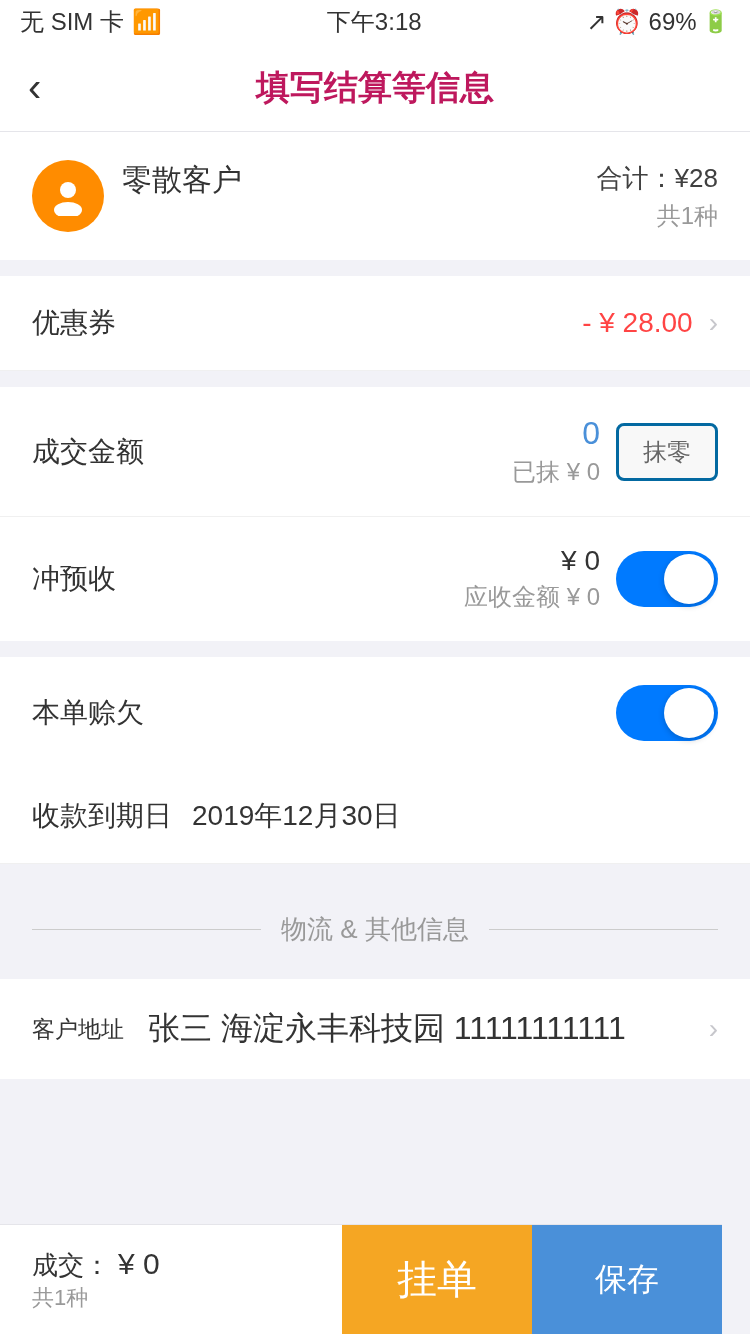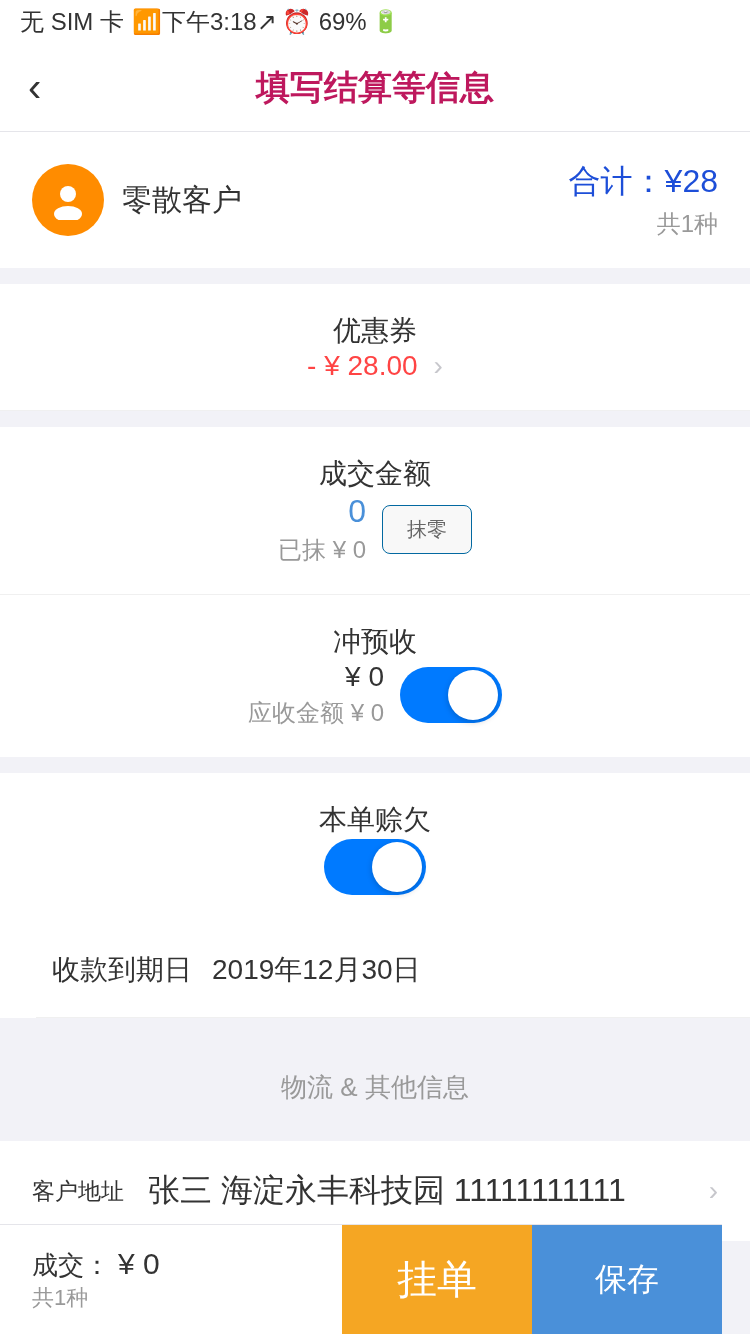--- a/index.html
+++ b/index.html
@@ -14,21 +14,21 @@
       position: relative;
       overflow-x: hidden;
     }
 
     
     .status-bar {
       background: #fff;
       height: 44px;
       display: flex;
       align-items: center;
-      justify-content: flex-start;
+      justify-content: space-between;
       padding: 0 20px;
       font-size: 24px;
       font-weight: 500;
     }
     .status-left { display: flex; align-items: center; gap: 8px; }
     .status-right { display: flex; align-items: center; gap: 6px; }
 
     
     .nav-bar {
       background: #fff;
@@ -68,21 +68,21 @@
     .customer-row {
       background: #fff;
       padding: 28px 32px;
       display: flex;
       align-items: center;
       justify-content: space-between;
       margin-bottom: 16px;
     }
     .customer-left {
       display: flex;
-      align-items: center;
+      align-items: flex-start;
       gap: 18px;
     }
     .customer-avatar {
       width: 72px;
       height: 72px;
       background: #ff8c00;
       border-radius: 50%;
       display: flex;
       align-items: center;
       justify-content: center;
@@ -105,21 +105,20 @@
 
     
     .row-item {
       background: #fff;
       padding: 28px 32px;
       display: flex;
       align-items: center;
       justify-content: space-between;
       border-bottom: 1px solid #f0f0f0;
       min-height: 88px;
-      flex-direction: column;
     }
     .row-label {
       font-size: 28px;
       color: #333;
     }
     .row-right {
       display: flex;
       align-items: center;
       gap: 16px;
     }
@@ -147,25 +146,25 @@
       font-size: 28px;
     }
 
     
     .coupon-value-block {
       text-align: right;
     }
 
     
     .round-zero-btn {
-      border: 1px solid #0369a1;
+      border: 3px solid #0369a1;
       background: #f8f8f8;
       border-radius: 8px;
       padding: 10px 24px;
-      font-size: 20px;
+      font-size: 24px;
       color: #666;
       cursor: pointer;
     }
 
     
     .toggle {
       width: 102px;
       height: 56px;
       background: #4cd964;
       border-radius: 28px;
@@ -186,42 +185,40 @@
       box-shadow: 0 2px 6px rgba(0,0,0,0.2);
     }
 
     
     .section-label-row {
       background: #f2f2f7;
       padding: 16px 32px;
       display: flex;
       align-items: center;
       justify-content: center;
-      gap: 4px;
-      flex-direction: column;
+      gap: 20px;
     }
     .section-label-line {
       flex: 1;
       height: 1px;
       background: #ccc;
     }
     .section-label-text {
       font-size: 26px;
       color: #999;
     }
 
     
     .due-date-row {
       background: #fff;
-      padding: 28px 16px;
+      padding: 28px 32px;
       display: flex;
       align-items: center;
       gap: 20px;
       border-bottom: 1px solid #f0f0f0;
-      margin-left: 36px;
     }
     .due-date-label {
       font-size: 28px;
       color: #333;
     }
     .due-date-value {
       font-size: 28px;
       color: #333;
     }
 
@@ -332,21 +329,21 @@
     <div class="customer-left">
       <div class="customer-avatar">
         <svg width="40" height="40" viewBox="0 0 40 40" fill="white">
           <circle cx="20" cy="14" r="8"></circle>
           <ellipse cx="20" cy="34" rx="14" ry="8"></ellipse>
         </svg>
       </div>
       <span class="customer-name">零散客户</span>
     </div>
     <div class="customer-right">
-      <div style="font-size:32px;color:#1d4ed8;">合计：¥28</div>
+      <div style="font-size:26px;color:#404040;">合计：¥28</div>
       <div class="total-count">共1种</div>
     </div>
   </div>
 
   <div class="card">
     <div class="row-item">
       <span class="row-label">优惠券</span>
       <div class="row-right">
         <div class="coupon-value-block">
           <div class="row-sub-red">- ¥ 28.00</div>

